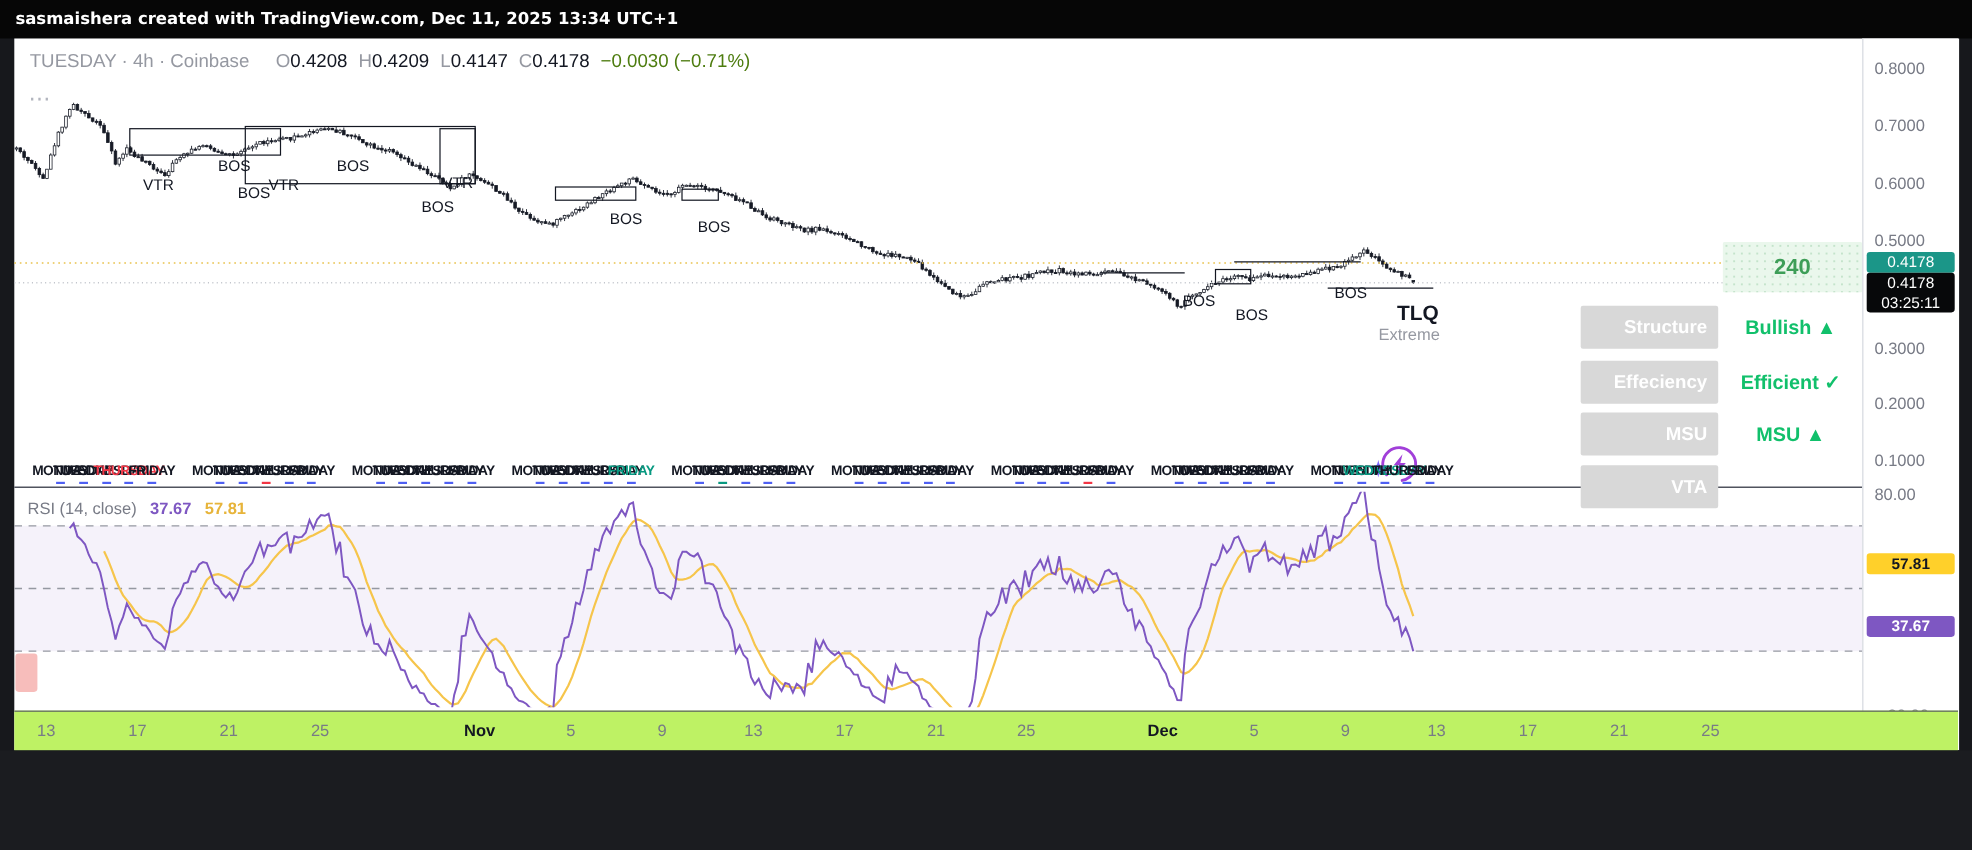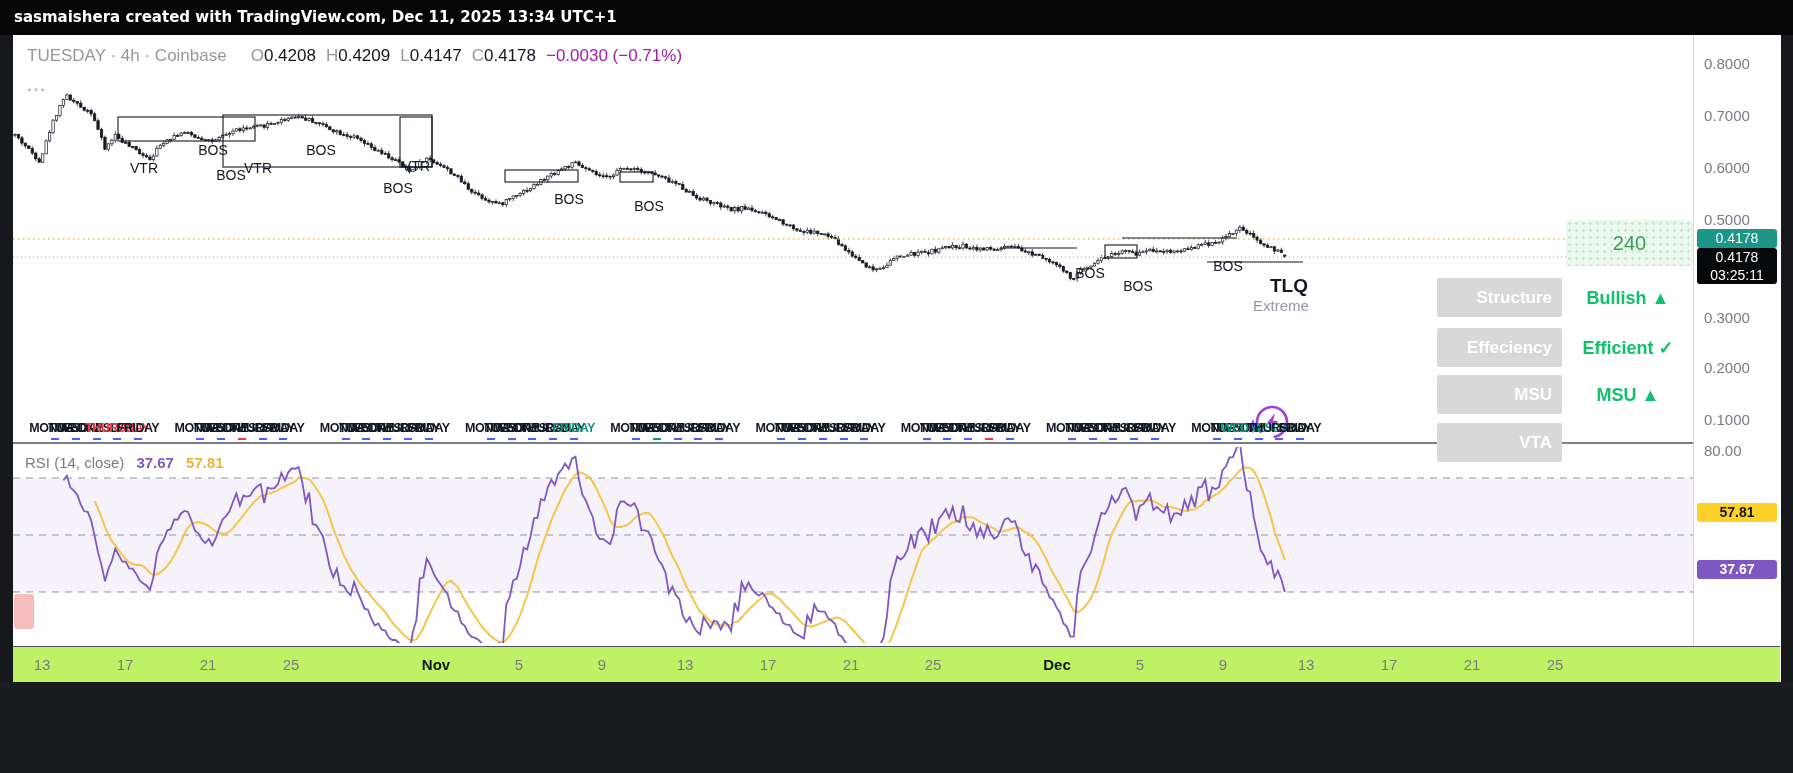--- a/index.html
+++ b/index.html
@@ -5,35 +5,35 @@
   html,body{margin:0;padding:0;background:#101114;}
   #root{position:relative;width:1793px;height:773px;overflow:hidden;background:#17181c;
         font-family:"Liberation Sans",sans-serif;-webkit-font-smoothing:antialiased;}
   .topbar{position:absolute;left:0;top:0;width:1793px;height:35px;background:#060606;color:#fff;
           font-family:"DejaVu Sans",sans-serif;font-size:15px;font-weight:600;line-height:35px;padding-left:14px;box-sizing:border-box;}
   .widget{position:absolute;left:13px;top:35px;width:1767px;height:647px;background:#ffffff;}
   .legend{position:absolute;left:14px;top:11px;font-size:17px;color:#9598a1;white-space:nowrap;}
   .legend .sym{color:#9598a1;margin-right:14px;}
   .legend .olabel{color:#9598a1;margin-left:10px;}
   .legend .oval{color:#131722;}
-  .legend .chg{color:#a21caf;margin-left:10px;}
+  .legend .chg{color:#4d7c0f;margin-left:10px;}
   .more{position:absolute;left:13px;top:42px;color:#b2b5be;font-size:20px;letter-spacing:2px;cursor:pointer;}
   svg.layer{position:absolute;left:0;top:0;overflow:visible;}
   .pricescale{position:absolute;left:1680px;top:0;width:87px;height:647px;border-left:1px solid #d1d4dc;background:#fff;}
   .pslabel{position:absolute;left:10px;transform:translateY(-50%);font-size:15px;color:#787b86;text-align:right;}
   .badge{position:absolute;left:3px;width:80px;border-radius:3px;color:#fff;font-size:14px;text-align:center;}
   .annlabel{position:absolute;transform:translate(-50%,-50%);font-size:14px;color:#131722;white-space:nowrap;}
   .annlabel.big{font-size:19px;font-weight:700;}
   .annlabel.gray{font-size:15px;color:#9598a1;}
   .dayname{position:absolute;transform:translateX(-50%);font-size:12.5px;font-weight:700;color:#131722;letter-spacing:-.5px;white-space:nowrap;}
   .daydash{position:absolute;width:8px;height:2px;}
   .graybox{position:absolute;width:125px;height:39px;background:#d8d8d8;border-radius:2px;color:#ffffff;
            font-size:17px;font-weight:700;text-align:right;line-height:39px;padding-right:10px;box-sizing:border-box;}
   .greenval{position:absolute;transform:translate(-50%,-50%);font-size:18px;font-weight:700;white-space:nowrap;}
-  .badge240{position:absolute;border-radius:2px;text-align:center;font-size:20px;font-weight:400;
+  .badge240{position:absolute;border-radius:2px;text-align:center;font-size:20px;font-weight:700;
             background:#eaf7ec;background-image:radial-gradient(#c4e3cb 1px,transparent 1.2px);background-size:7px 7px;}
   .rsilegend{position:absolute;left:12px;top:419px;font-size:15px;color:#787b86;white-space:nowrap;}
   .timeaxis{position:absolute;left:0;top:611px;width:1767px;height:36px;background:#bef264;border-top:1px solid #50535e;}
   .tick{position:absolute;top:9px;transform:translateX(-50%);font-size:15px;color:#787b86;}
   .tick.major{color:#131722;font-weight:700;}
   .footer{position:absolute;left:0;top:682px;width:1793px;height:91px;background:#1b1c20;}
 </style>
 </head>
 <body>
 

